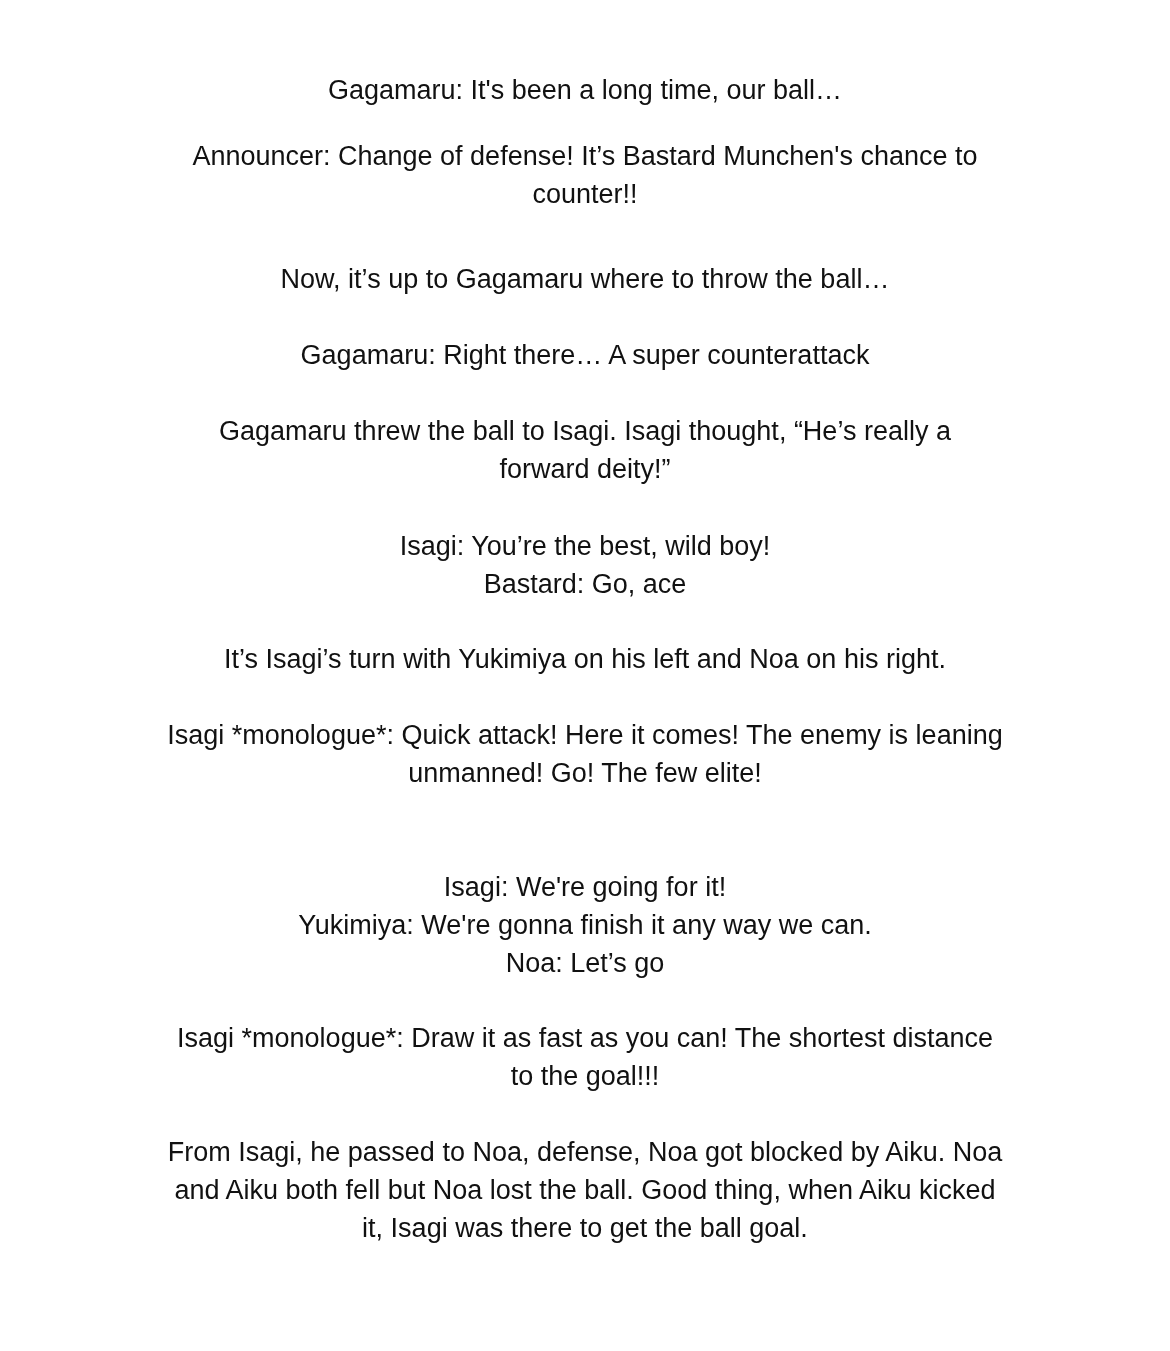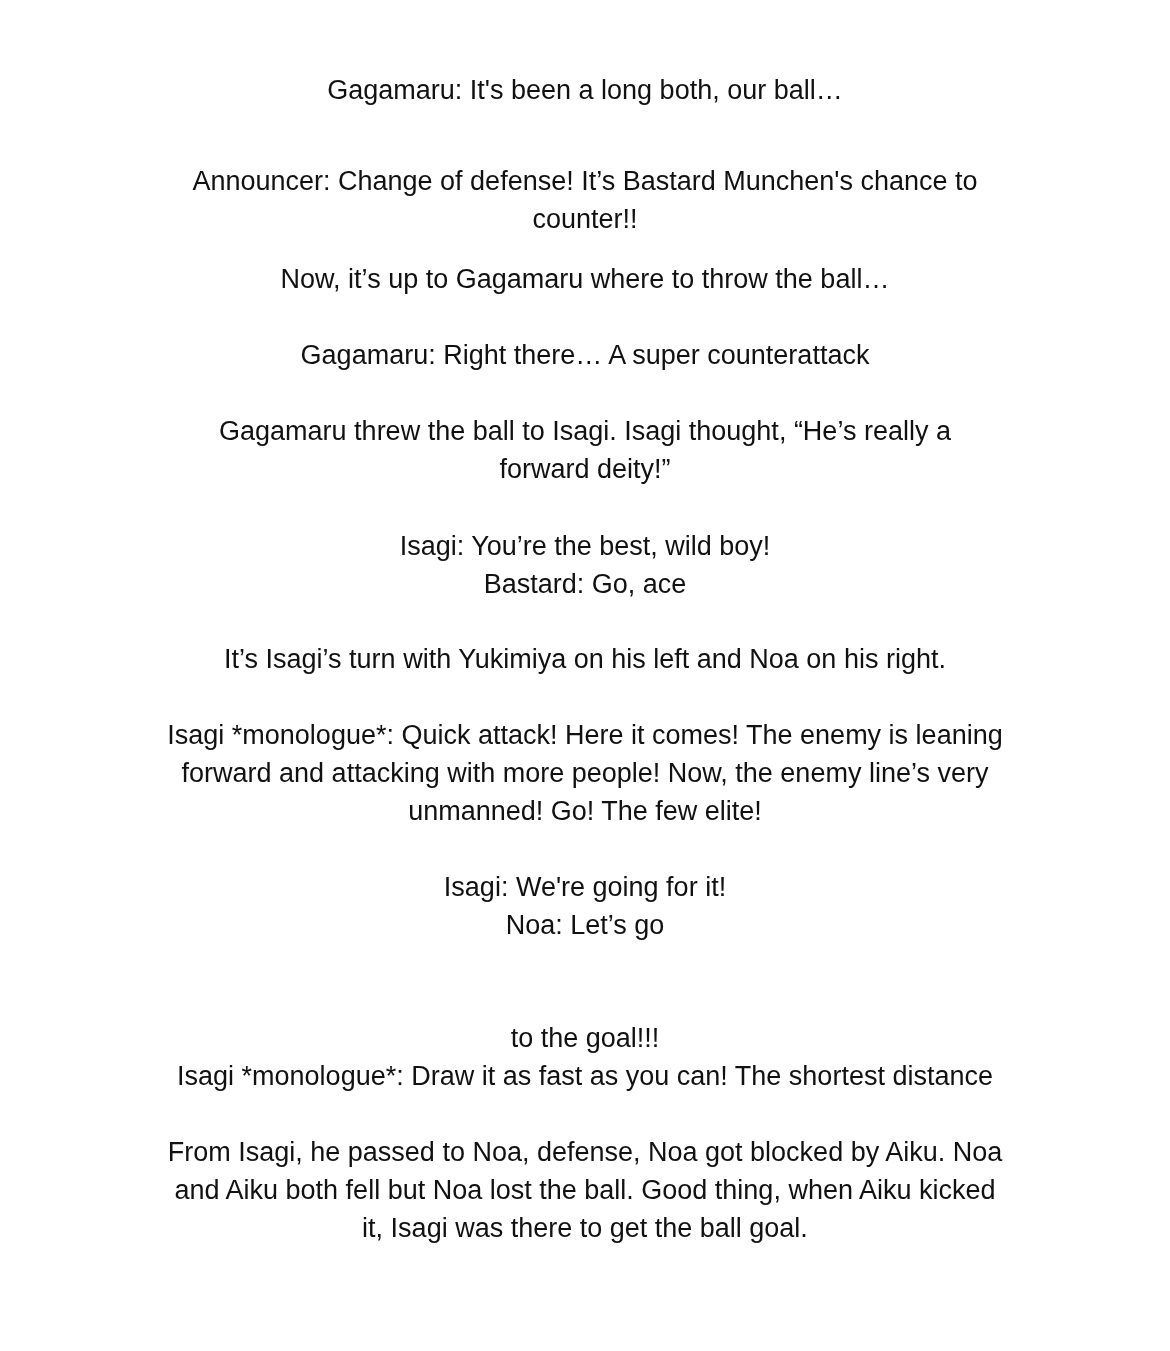--- a/index.html
+++ b/index.html
@@ -26,23 +26,23 @@
     }
     .line {
       display: block;
     }
   </style>
 </head>
 <body>
 
 <div class="page">
   <p class="para" style="top:71px">
-    <span class="line">Gagamaru: It's been a long both, our ball…</span>
+    <span class="line">Gagamaru: It's been a long time, our ball…</span>
   </p>
-  <p class="para" style="top:162px">
+  <p class="para" style="top:137px">
     <span class="line">Announcer: Change of defense! It’s Bastard Munchen's chance to</span>
     <span class="line">counter!!</span>
   </p>
   <p class="para" style="top:260px">
     <span class="line">Now, it’s up to Gagamaru where to throw the ball…</span>
   </p>
   <p class="para" style="top:336px">
     <span class="line">Gagamaru: Right there… A super counterattack</span>
   </p>
   <p class="para" style="top:412px">
@@ -51,29 +51,29 @@
   </p>
   <p class="para" style="top:527px">
     <span class="line">Isagi: You’re the best, wild boy!</span>
     <span class="line">Bastard: Go, ace</span>
   </p>
   <p class="para" style="top:640px">
     <span class="line">It’s Isagi’s turn with Yukimiya on his left and Noa on his right.</span>
   </p>
   <p class="para" style="top:716px">
     <span class="line">Isagi *monologue*: Quick attack! Here it comes! The enemy is leaning</span>
-    <span class="line">forward and attacking with more people! Now, the enemy line’s very</span>
     <span class="line">unmanned! Go! The few elite!</span>
   </p>
   <p class="para" style="top:868px">
     <span class="line">Isagi: We're going for it!</span>
+    <span class="line">Yukimiya: We're gonna finish it any way we can.</span>
     <span class="line">Noa: Let’s go</span>
   </p>
   <p class="para" style="top:1019px">
+    <span class="line">Isagi *monologue*: Draw it as fast as you can! The shortest distance</span>
     <span class="line">to the goal!!!</span>
-    <span class="line">Isagi *monologue*: Draw it as fast as you can! The shortest distance</span>
   </p>
   <p class="para" style="top:1133px">
     <span class="line">From Isagi, he passed to Noa, defense, Noa got blocked by Aiku. Noa</span>
     <span class="line">and Aiku both fell but Noa lost the ball. Good thing, when Aiku kicked</span>
     <span class="line">it, Isagi was there to get the ball goal.</span>
   </p>
 </div>
 
 </body></html>

